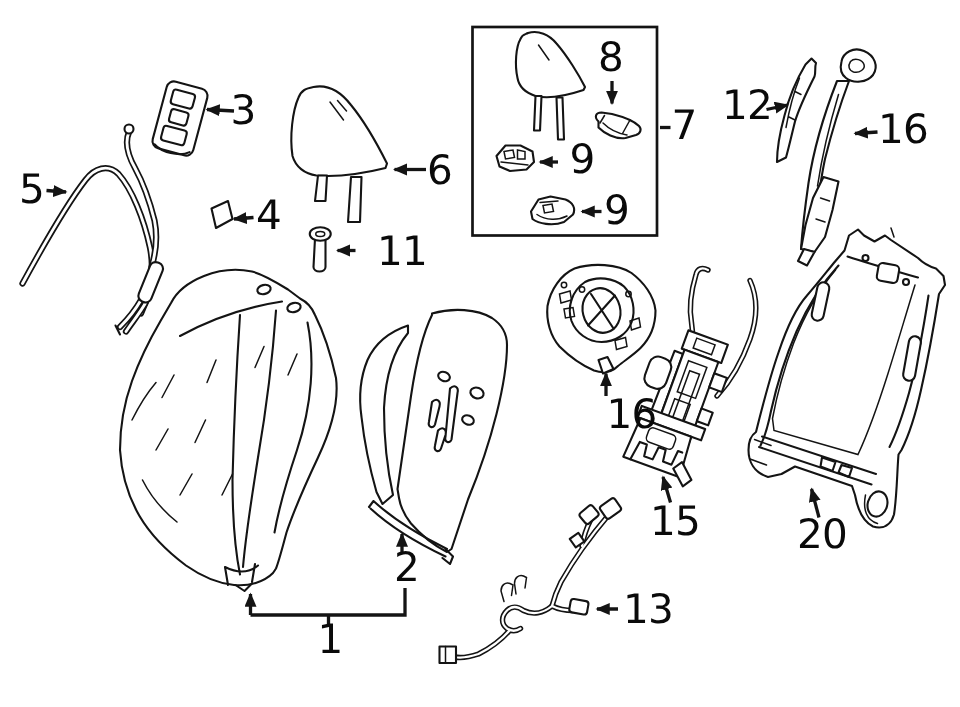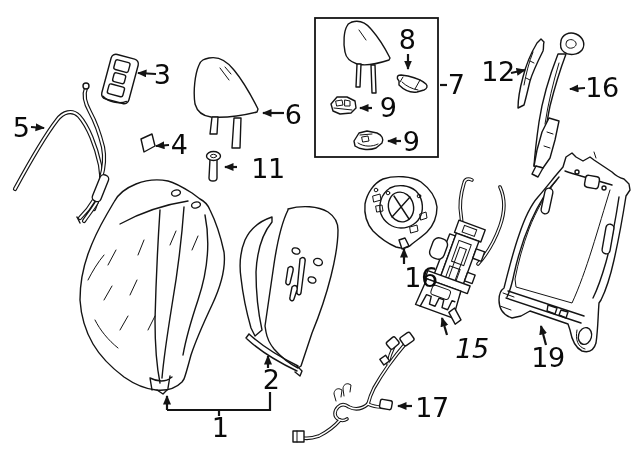--- a/index.html
+++ b/index.html
@@ -230,19 +230,19 @@
   <div class="lbl" style="left:271px;top:379px;">2</div>
   <div class="lbl" style="left:162px;top:74px;">3</div>
   <div class="lbl" style="left:179px;top:144px;">4</div>
   <div class="lbl" style="left:21px;top:127px;">5</div>
   <div class="lbl" style="left:293px;top:114px;">6</div>
   <div class="lbl" style="left:456px;top:84px;">7</div>
   <div class="lbl" style="left:407px;top:39px;">8</div>
   <div class="lbl" style="left:411px;top:141px;">9</div>
   <div class="lbl" style="left:388px;top:107px;">9</div>
   <div class="lbl" style="left:256px;top:168px;margin-left:12px;">11</div>
-  <div class="lbl" style="left:548px;top:357px;">19</div>
+  <div class="lbl" style="left:548px;top:357px;">20</div>
   <div class="lbl" style="left:602px;top:87px;">16</div>
   <div class="lbl" style="left:498px;top:71px;">12</div>
-  <div class="lbl" style="left:472px;top:348px;font-style:italic;">15</div>
+  <div class="lbl" style="left:450px;top:348px;">15</div>
   <div class="lbl" style="left:421px;top:277px;">16</div>
-  <div class="lbl" style="left:432px;top:407px;">17</div>
+  <div class="lbl" style="left:432px;top:407px;">13</div>
 </div>
 
 </body></html>

